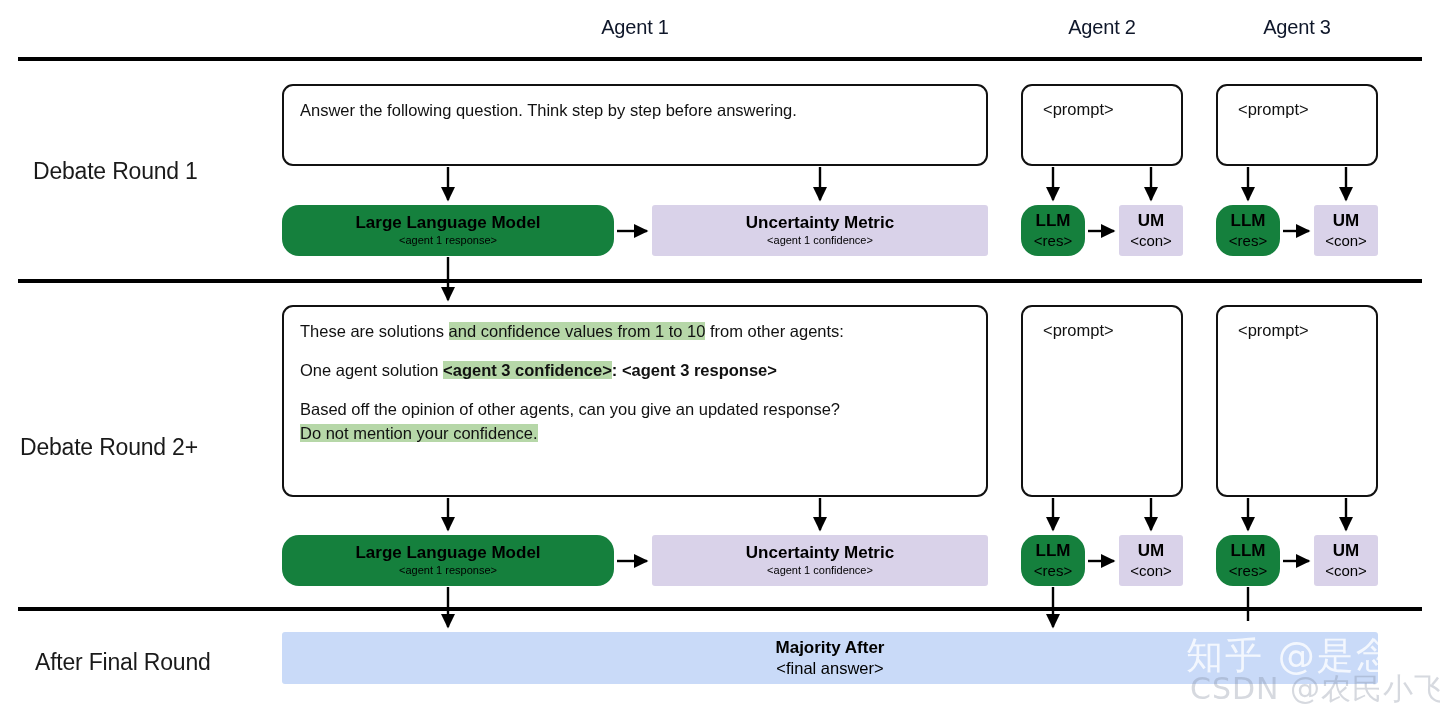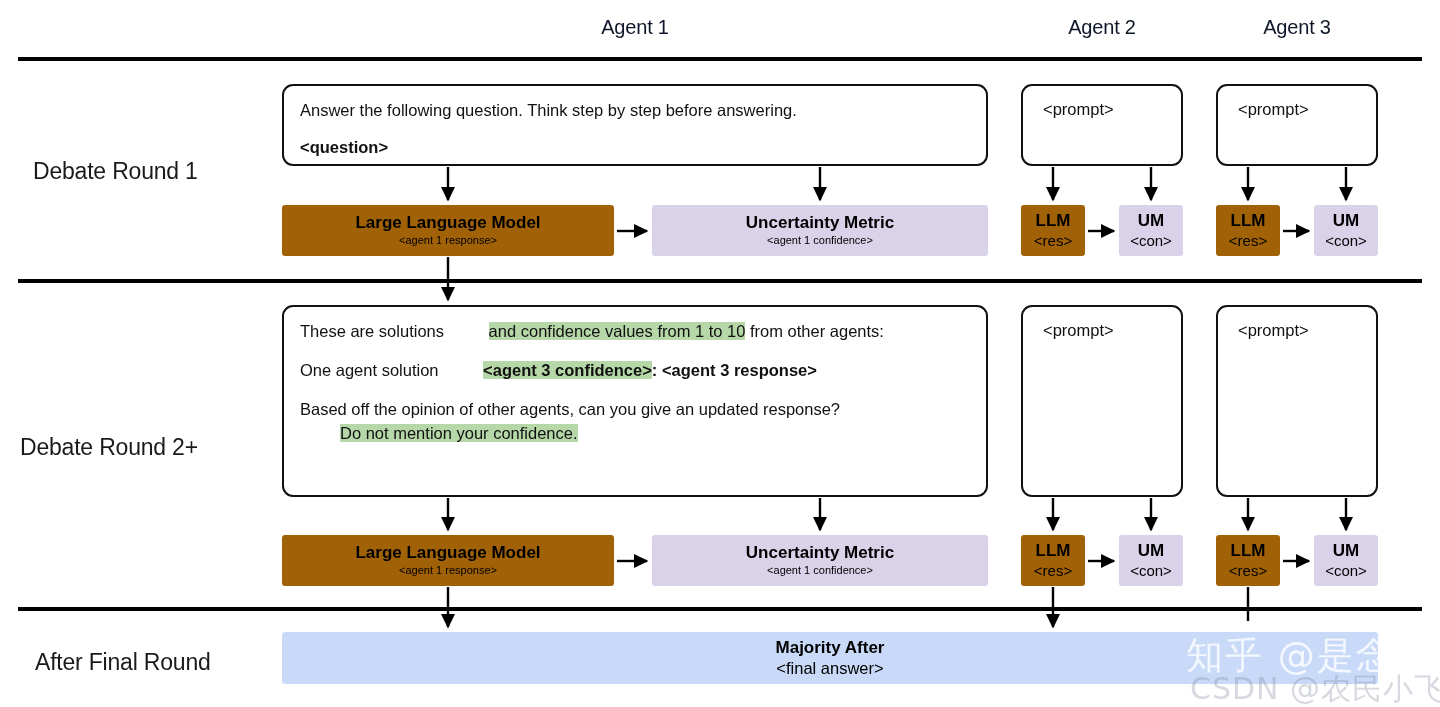--- a/index.html
+++ b/index.html
@@ -52,37 +52,37 @@
     padding: 13px 16px 10px 16px;
     font-size: 16.5px;
     line-height: 1.45;
     color: #111111;
   }
   .prompt-box.small { padding: 12px 20px; font-size: 16.5px; }
   .pline { white-space: nowrap; }
   .pline.b { font-weight: bold; }
   .gap { height: 15px; }
   .gap-sm { height: 13px; }
-  .hl { background: #b6d7a8; margin-left: 40px; }
+  .hl { background: #b6d7a8; }
   .bb { font-weight: bold; }
 
   
   .pbox {
     position: absolute;
     border-radius: 3px;
     display: flex;
     flex-direction: column;
     align-items: center;
     justify-content: center;
     text-align: center;
     line-height: 1.22;
   }
   .pbox .t1 { font-weight: bold; }
   .pbox .t2 { font-weight: normal; }
-  .pink   { background: #a16207; }
+  .pink   { background: #15803d; border-radius: 17px; }
   .purple { background: #d9d2e9; }
   .blue   { background: #c9daf8; }
 
   .big   { font-size: 17px; }
   .big .t1 { font-size: 17px; }
   .big .t2 { font-size: 11px; }
   .mini .t1 { font-size: 17px; }
   .mini .t2 { font-size: 15px; }
   .vote .t1 { font-size: 17px; }
   .vote .t2 { font-size: 16.5px; }
@@ -124,21 +124,20 @@
   <div class="sep" style="top:279px;"></div>
   <div class="sep" style="top:607px;"></div>
 
   <div class="row-label" style="left:33px; top:158px;">Debate Round 1</div>
   <div class="row-label" style="left:20px; top:434px;">Debate Round 2+</div>
   <div class="row-label" style="left:35px; top:649px;">After Final Round</div>
 
   <div class="prompt-box" style="left:282px; top:84px; width:706px; height:82px;">
     <div class="pline">Answer the following question. Think step by step before answering.</div>
     <div class="gap-sm"></div>
-    <div class="pline b">&lt;question&gt;</div>
   </div>
 
   <div class="prompt-box small" style="left:1021px; top:84px; width:162px; height:82px;">
     <div class="pline">&lt;prompt&gt;</div>
   </div>
 
   <div class="prompt-box small" style="left:1216px; top:84px; width:162px; height:82px;">
     <div class="pline">&lt;prompt&gt;</div>
   </div>
 

